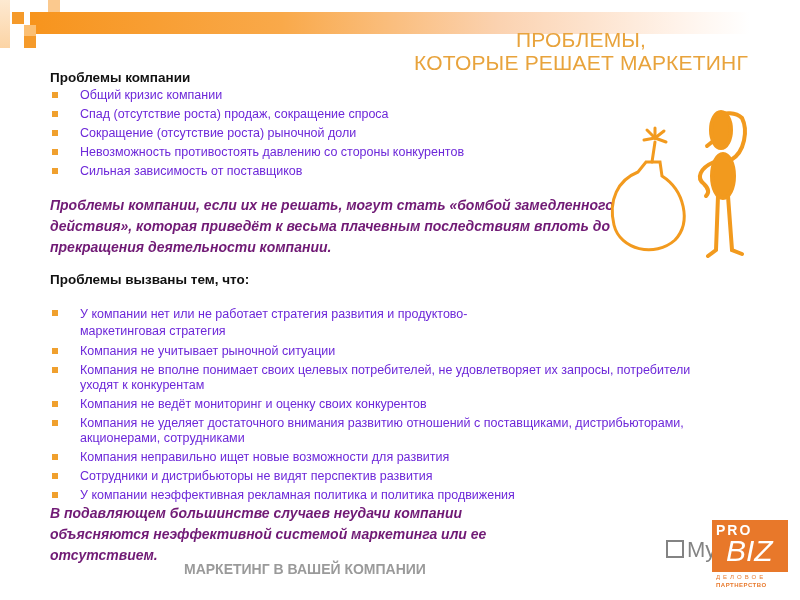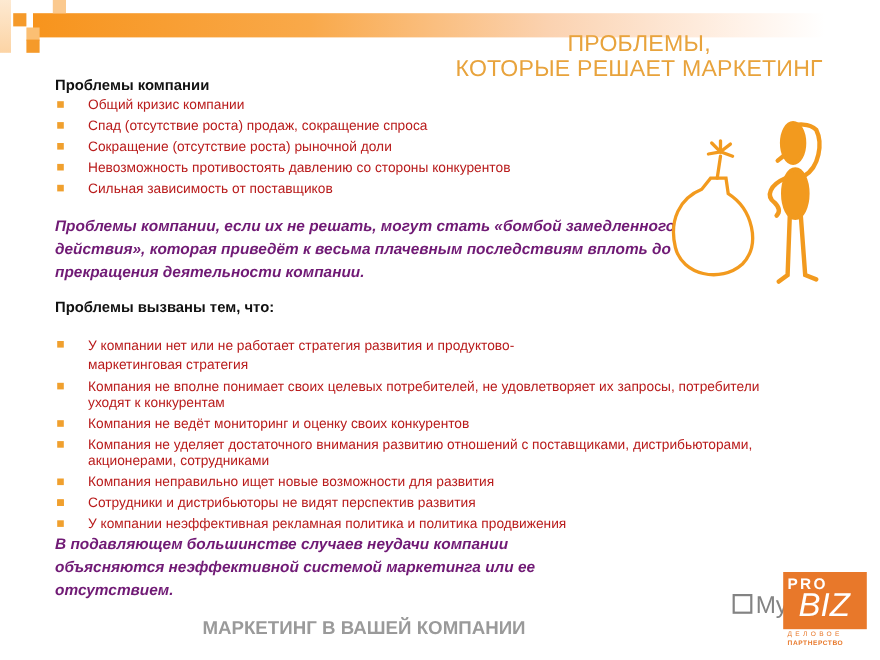--- a/index.html
+++ b/index.html
@@ -26,32 +26,32 @@
     color:#e8a33c; font-size:21px; line-height:23px; letter-spacing:0.2px;
   }
   .content { position:absolute; left:50px; top:70px; width:650px; }
   .sec-head {
     font-size:13.5px; font-weight:bold; color:#111;
     margin:0; height:18px;
   }
   ul.list { list-style:none; margin:0; padding:0; }
   ul.list li {
     position:relative; padding-left:30px; font-size:12.5px; line-height:15px;
-    color:#b91c1c; margin-bottom:4px;
+    color:#6d28d9; margin-bottom:4px;
   }
   ul.list li .bullet {
     position:absolute; left:2px; top:4px; width:6px; height:6px; background:#f0a02e;
   }
   .emph {
     font-size:14px; font-weight:bold; font-style:italic; line-height:21px; color:#701a75;
   }
   .gap { height:14px; }
   .list2 li { margin-bottom:3px; }
   .footer-title {
-    position:absolute; left:184px; top:561px; color:#9a9a9a; font-size:17px; font-weight:bold;
+    position:absolute; left:184px; top:561px; color:#9a9a9a; font-size:14px; font-weight:bold;
   }
   .illustration { position:absolute; left:600px; top:100px; width:180px; height:170px; }
   .logo {
     position:absolute; left:712px; top:520px; width:76px; height:72px;
   }
   .logo .box { position:absolute; left:0; top:0; width:76px; height:52px; background:#e8782a; }
   .logo .pro { position:absolute; left:4px; top:2px; color:#fff; font-size:14px; font-weight:bold; letter-spacing:2px; }
   .logo .biz { position:absolute; left:14px; top:14px; color:#fff; font-size:30px; font-weight:normal; font-style:italic; }
   .logo .sub1 { position:absolute; left:4px; top:54px; color:#e8782a; font-size:6px; letter-spacing:3px; }
   .logo .sub2 { position:absolute; left:4px; top:62px; color:#e8782a; font-size:6px; letter-spacing:0.5px; font-weight:bold; }
@@ -85,20 +85,21 @@
     <li><span class="bullet"></span><span>Сокращение (отсутствие роста) рыночной доли</span></li>
     <li><span class="bullet"></span><span>Невозможность противостоять давлению со стороны конкурентов</span></li>
     <li style="margin-bottom:16px"><span class="bullet"></span><span>Сильная зависимость от поставщиков</span></li>
   </ul>
   <div class="emph" style="width:640px">Проблемы компании, если их не решать, могут стать «бомбой замедленного действия», которая приведёт к весьма плачевным последствиям вплоть до прекращения деятельности компании.</div>
 
   <div class="gap"></div>
   <div class="sec-head">Проблемы вызваны тем, что:</div>
   <ul class="list list2" style="margin-top:16px">
     <li style="line-height:17px; width:390px"><span class="bullet"></span><span>У компании нет или не работает стратегия развития и продуктово-маркетинговая стратегия</span></li>
+    <li><span class="bullet"></span><span>Компания не учитывает рыночной ситуации</span></li>
     <li><span class="bullet"></span><span>Компания не вполне понимает своих целевых потребителей, не удовлетворяет их запросы, потребители уходят к конкурентам</span></li>
     <li><span class="bullet"></span><span>Компания не ведёт мониторинг и оценку своих конкурентов</span></li>
     <li><span class="bullet"></span><span>Компания не уделяет достаточного внимания развитию отношений с поставщиками, дистрибьюторами, акционерами, сотрудниками</span></li>
     <li><span class="bullet"></span><span>Компания неправильно ищет новые возможности для развития</span></li>
     <li><span class="bullet"></span></li>
     <li><span class="bullet"></span><span>Сотрудники и дистрибьюторы не видят перспектив развития</span></li>
     <li style="margin-bottom:0"><span class="bullet"></span><span>У компании неэффективная рекламная политика и политика продвижения</span></li>
   </ul>
   <div class="emph" style="width:480px">В подавляющем большинстве случаев неудачи компании объясняются неэффективной системой маркетинга или ее отсутствием.</div>
 </div>

